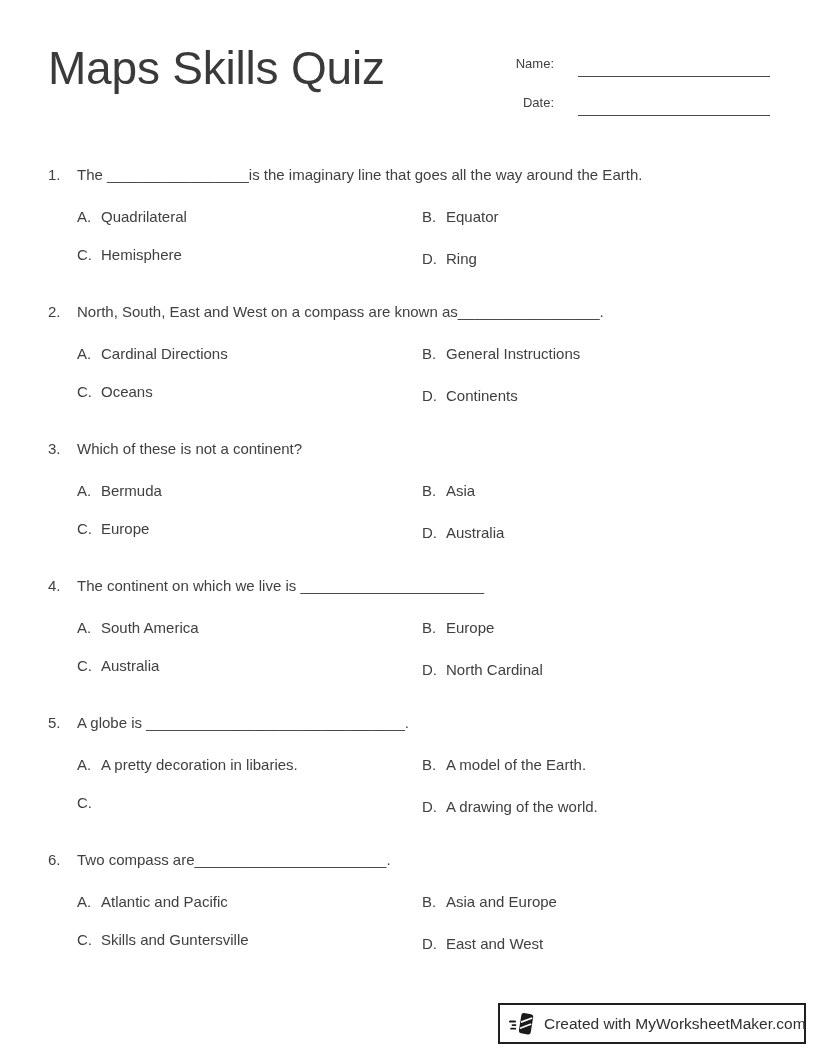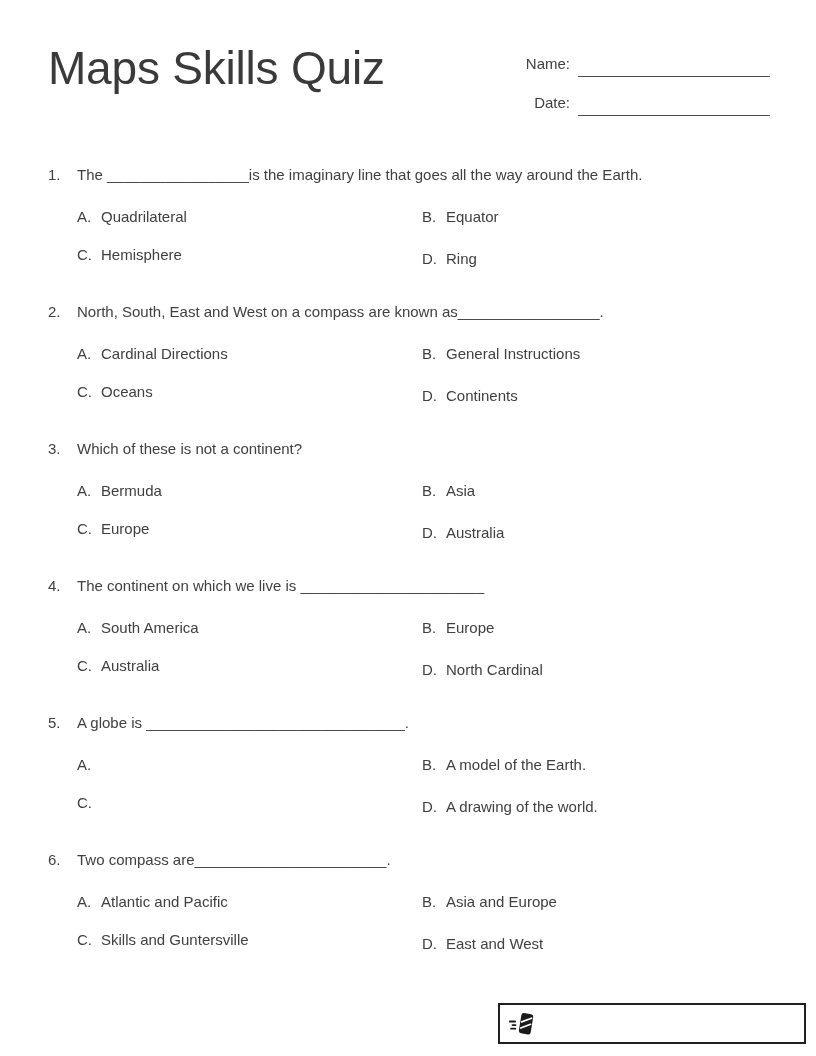--- a/index.html
+++ b/index.html
@@ -16,22 +16,22 @@
     font-family:"Liberation Sans","DejaVu Sans",sans-serif;
     color:var(--text);
     overflow:hidden;
   }
   .page-title{
     position:absolute;left:48px;top:47px;
     font-size:46px;font-weight:400;line-height:42px;
     letter-spacing:-0.2px;color:var(--title);
   }
   .field{
-    position:absolute;display:flex;align-items:flex-end;gap:8px;
-    font-size:15px;color:var(--text);
+    position:absolute;display:flex;align-items:flex-end;gap:24px;
+    font-size:13px;color:var(--text);
   }
   .field-name{top:50px;right:46px;}
   .field-date{top:89px;right:46px;}
   .field .label{line-height:27px;}
   .write-line{
     width:192px;height:27px;flex:none;
     border-bottom:1.6px solid var(--line);
   }
   .question{position:absolute;left:48px;width:740px;}
   .q-top-165{top:165px;}
@@ -174,20 +174,21 @@
 </section>
 
 <section class="question q-top-713">
   <div class="q-line">
     <span class="q-num">5.</span>
     <span class="q-text">A globe is _______________________________.</span>
   </div>
   <div class="options">
     <div class="opt opt-a">
         <span class="letter">A.</span>
+        <span class="opt-text">A pretty decoration in libaries.</span>
       </div>
     <div class="opt opt-b">
         <span class="letter">B.</span>
         <span class="opt-text">A model of the Earth.</span>
       </div>
     <div class="opt opt-c">
         <span class="letter">C.</span>
       </div>
     <div class="opt opt-d">
         <span class="letter">D.</span>
@@ -229,13 +230,14 @@
       <rect x="1.2" y="16.8" width="6" height="1.8" rx="0.9"></rect>
     </g>
     <g transform="rotate(9 17 13)">
       <rect x="11" y="2.5" width="12" height="20.5" rx="2.6" fill="#1b1b1b"></rect>
       <g stroke="#ffffff" stroke-width="1.7" stroke-linecap="round">
         <line x1="12.4" y1="11.6" x2="21.6" y2="6.4"></line>
         <line x1="12.4" y1="17.8" x2="21.6" y2="12.6"></line>
       </g>
     </g>
   </svg>
+  <span class="credit">Created with MyWorksheetMaker.com</span>
 </div>
 
 </body></html>

